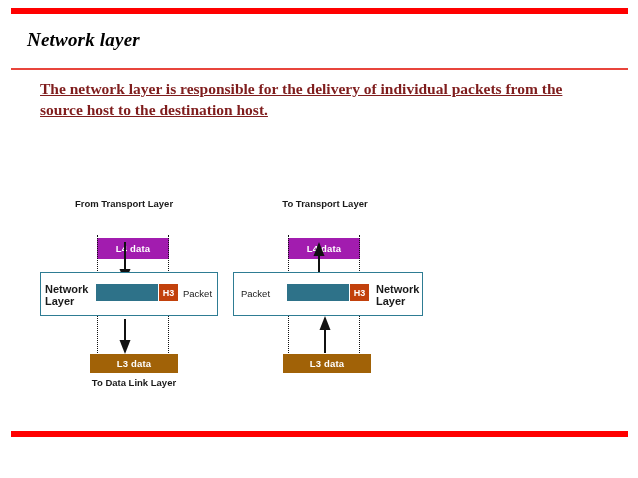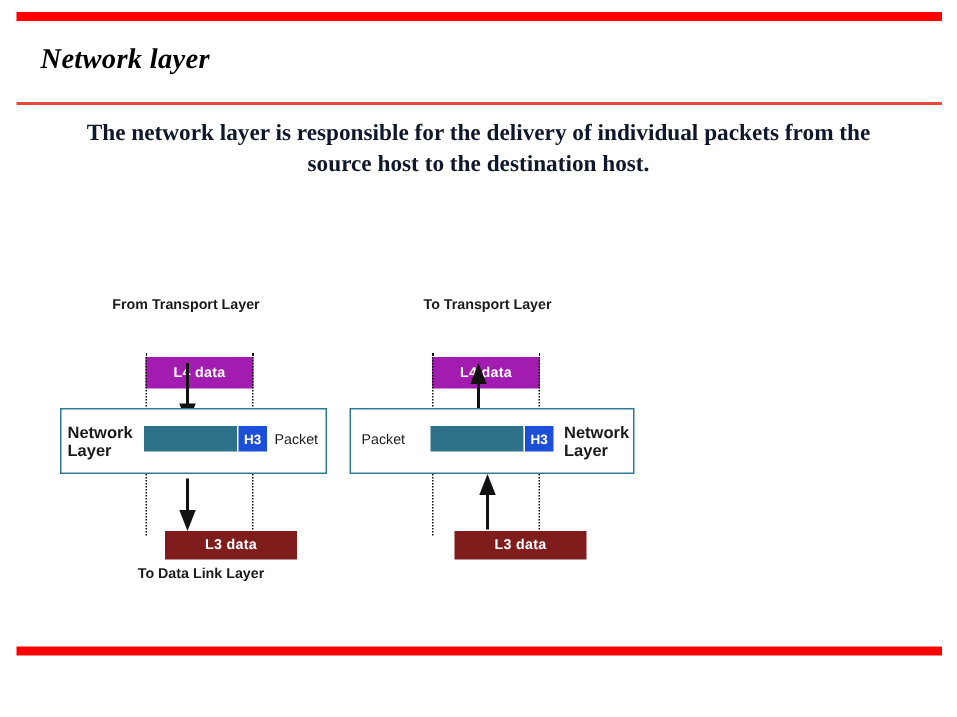--- a/index.html
+++ b/index.html
@@ -53,26 +53,27 @@
     font-size: 19px;
     color: #000000;
     letter-spacing: 0.2px;
     white-space: nowrap;
   }
   .subtitle {
     position: absolute;
     left: 40px;
     top: 78px;
     width: 558px;
-    text-align: center;
+    text-align: left;
     font-family: "Liberation Serif", serif;
     font-weight: bold;
     font-size: 15.5px;
     line-height: 21px;
-    color: #0f172a;
+    color: #7f1d1d;
+    text-decoration: underline;
   }
 
   
   .diagram {
     position: absolute;
     top: 16px;
     left: 0;
     width: 538px;
     height: 478px;
     pointer-events: none;
@@ -97,29 +98,28 @@
     font-weight: bold;
     font-size: 9.5px;
     display: flex;
     align-items: center;
     justify-content: center;
     letter-spacing: 0.2px;
     margin-top: 24px;
   }
   .l3box {
     position: absolute;
-    background: #7f1d1d;
+    background: #a16207;
     color: #ffffff;
     font-weight: bold;
     font-size: 9.5px;
     display: flex;
     align-items: center;
     justify-content: center;
     letter-spacing: 0.2px;
-    margin-left: 20px;
   }
 
   .layerbox {
     position: absolute;
     border: 1.4px solid #2E7C93;
     background: #ffffff;
     box-sizing: border-box;
   }
   .layerlabel {
     position: absolute;
@@ -137,21 +137,21 @@
     white-space: nowrap;
   }
 
   .payload {
     position: absolute;
     background: #2E7289;
     box-sizing: border-box;
   }
   .h3cell {
     position: absolute;
-    background: #1d4ed8;
+    background: #c2410c;
     color: #ffffff;
     font-weight: bold;
     font-size: 9px;
     display: flex;
     align-items: center;
     justify-content: center;
     box-sizing: border-box;
     border-left: 1.5px solid #ffffff;
   }
 

